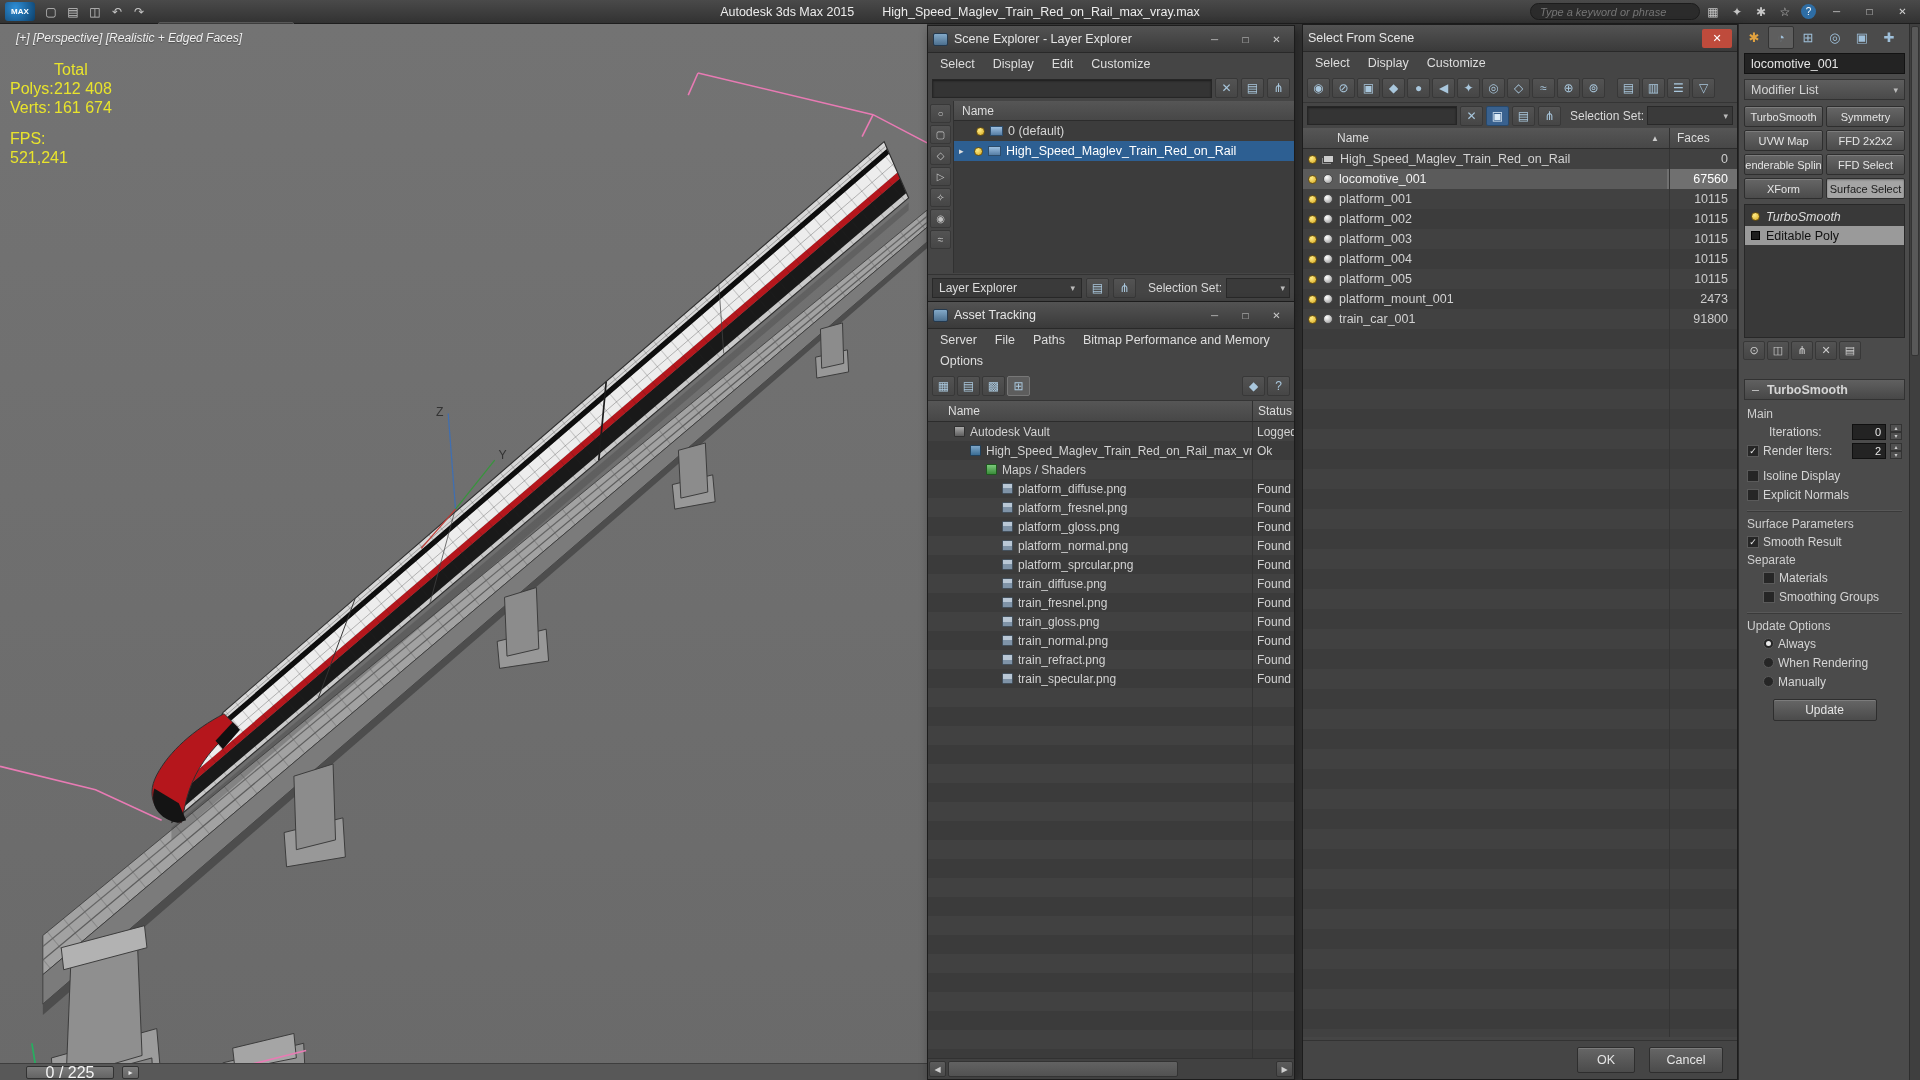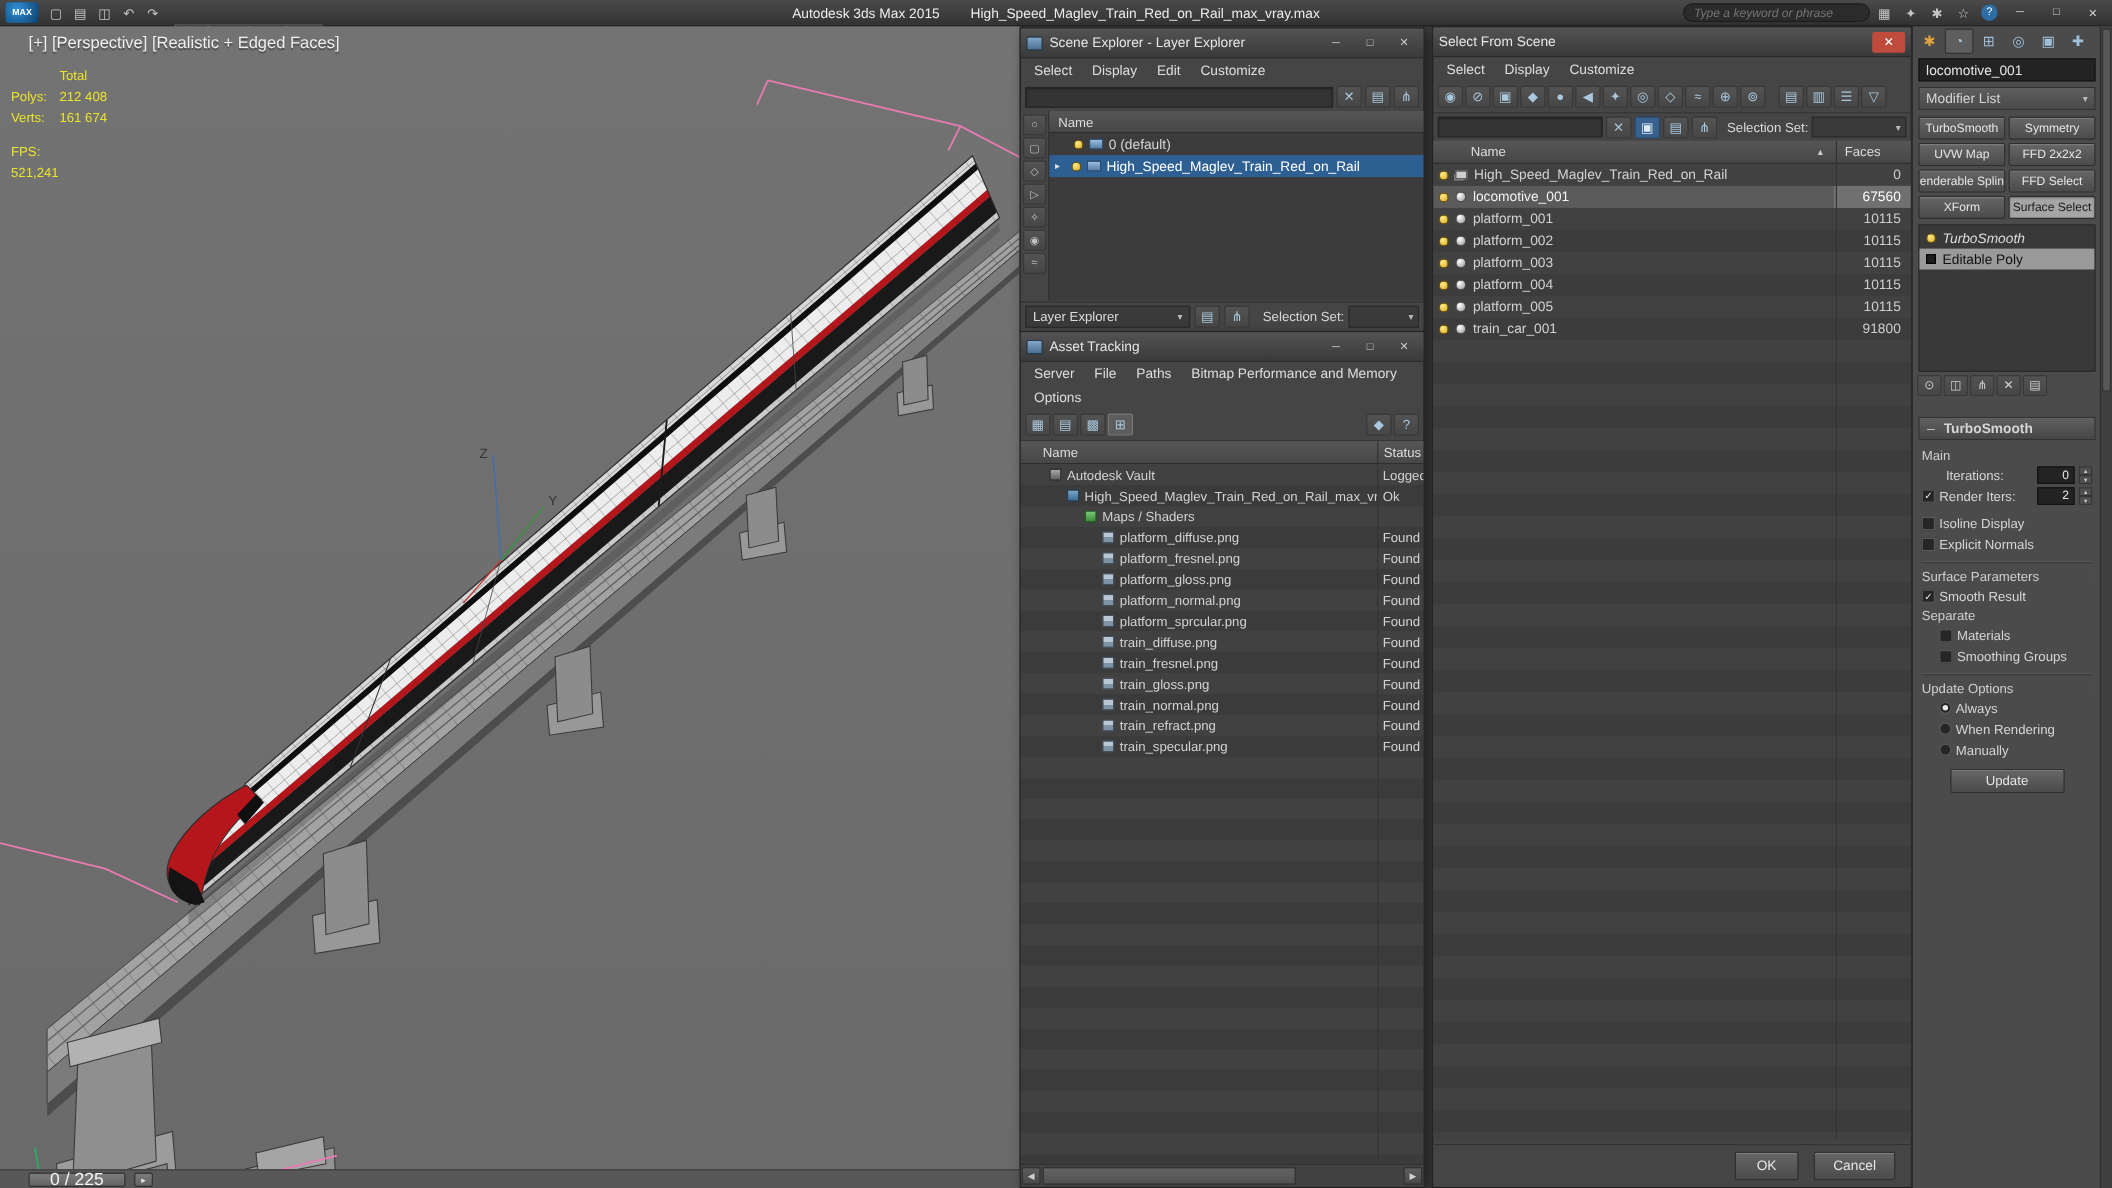--- a/index.html
+++ b/index.html
@@ -12,22 +12,22 @@
 .tbt{width:22px;height:20px;display:flex;align-items:center;justify-content:center;color:#c6c6c6;font-size:12px;flex:none;}
 .ws{height:18px;margin-left:8px;background:#3d3d3d;border:1px solid #585858;border-radius:2px;display:flex;align-items:flex-start;gap:6px;font-size:11px;padding:0 6px;color:#d5d5d5;margin-top:39px;}
 #tbc{position:absolute;left:0;right:0;top:0;height:24px;display:flex;align-items:center;justify-content:center;gap:28px;font-size:12.5px;color:#ececec;pointer-events:none;}
 #tbr{margin-left:auto;display:flex;align-items:center;gap:2px;padding-right:2px;}
 .search{width:170px;height:17px;background:#2b2b2b;border:1px solid #1c1c1c;border-radius:9px;color:#cfcfcf;font-size:11px;font-style:italic;padding:0 9px;outline:none;font-family:"Liberation Sans",sans-serif;}
 .helpdot{width:15px;height:15px;border-radius:50%;background:#2e6da4;color:#fff;font-size:10px;display:flex;align-items:center;justify-content:center;margin:0 3px;}
 .wbt{width:31px;height:22px;display:flex;align-items:center;justify-content:center;color:#d2d2d2;font-size:10px;}
 
 #viewport{position:absolute;left:0;top:24px;width:927px;height:1056px;background:linear-gradient(180deg,#737373,#6a6a6a);overflow:hidden;}
 #vpsvg{position:absolute;inset:0;width:100%;height:100%;}
-#vplabel{position:absolute;left:26px;top:7px;font-size:15px;color:#efefef;text-shadow:0 1px 1px rgba(0,0,0,.35);}
-#vpstats{position:absolute;left:10px;top:36px;font-size:12px;color:#e9e42c;line-height:19px;}
+#vplabel{position:absolute;left:16px;top:7px;font-size:12px;color:#efefef;text-shadow:0 1px 1px rgba(0,0,0,.35);font-style:italic;}
+#vpstats{position:absolute;left:10px;top:36px;font-size:16px;color:#e9e42c;line-height:19px;}
 #vpstats .r{display:flex;}
 #vpstats .l{width:44px;}
 #vpstats .fps{margin-top:12px;flex-direction:column;}
 #trackbar{position:absolute;left:0;right:0;bottom:0;height:17px;background:#585858;border-top:1px solid #3e3e3e;}
 #tthumb{position:absolute;left:26px;top:2px;width:88px;height:13px;background:linear-gradient(#7c7c7c,#646464);border:1px solid #323232;border-radius:2px;color:#f3f3f3;font-size:16px;display:flex;align-items:center;justify-content:center;}
 #tnext{position:absolute;left:122px;top:2px;width:17px;height:13px;background:linear-gradient(#7c7c7c,#646464);border:1px solid #323232;border-radius:2px;color:#e8e8e8;font-size:8px;display:flex;align-items:center;justify-content:center;}
 
 .w{position:absolute;background:#454545;border:1px solid #1d1d1d;box-shadow:3px 4px 10px rgba(0,0,0,.45);}
 .tb{height:27px;background:linear-gradient(#535353,#3a3a3a);border-bottom:1px solid #292929;display:flex;align-items:center;gap:6px;padding:0 5px;color:#e5e5e5;font-size:12.5px;}
 .tb .sp{flex:1;}
@@ -570,20 +570,26 @@
       </div>
       <div class="sfsrow">
         <span class="bulb"></span>
         <span class="node"></span>
         <span class="nm">platform_005</span>
         <span class="fc">10115</span>
       </div>
       <div class="sfsrow">
         <span class="bulb"></span>
         <span class="node"></span>
+        <span class="nm">platform_mount_001</span>
+        <span class="fc">2473</span>
+      </div>
+      <div class="sfsrow">
+        <span class="bulb"></span>
+        <span class="node"></span>
         <span class="nm">train_car_001</span>
         <span class="fc">91800</span>
       </div>
       <div class="vline"></div>
     </div>
     <div id="sfsfoot">
       <div class="btn" style="width:58px">OK</div>
       <div class="btn" style="width:74px">Cancel</div>
     </div>
   </div>

